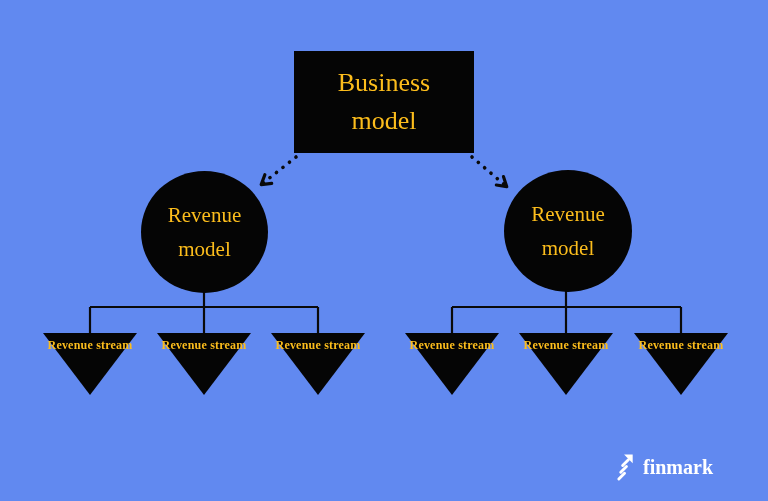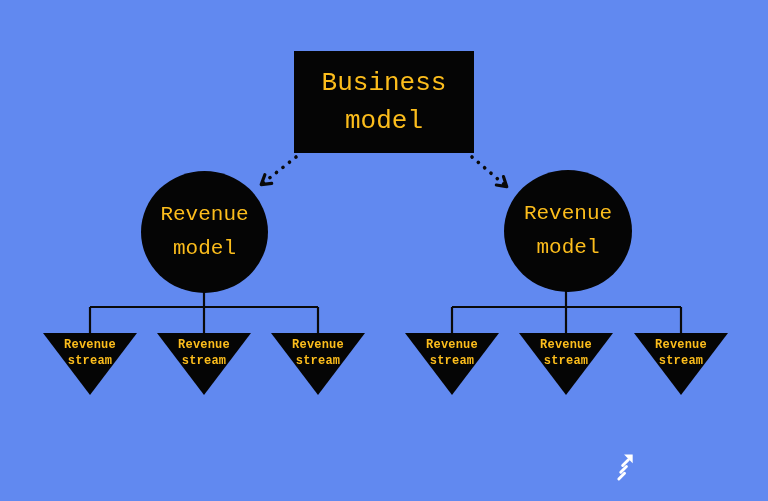--- a/index.html
+++ b/index.html
@@ -1,19 +1,19 @@
 <!DOCTYPE html>
 <html><head>
 <meta charset="utf-8">
 <style>
   html,body{margin:0;padding:0;background:#6189F0;}
   .canvas{
     position:relative;width:768px;height:501px;overflow:hidden;
     background:#6189F0;
-    font-family:Liberation Mono, monospace;
+    font-family:Liberation Serif, serif;
   }
   svg.overlay{position:absolute;left:0;top:0;width:768px;height:501px;pointer-events:none;}
   .node{
     position:absolute;background:#050505;color:#FCBD1C;
     display:flex;flex-direction:column;align-items:center;justify-content:center;
     text-align:center;
   }
   .node span{display:block;}
   .root-node{left:294px;top:51px;width:180px;height:102px;font-size:26px;line-height:38px;font-weight:500;}
   .circle-node{border-radius:50%;font-size:21px;line-height:34px;font-weight:500;}
@@ -116,15 +116,16 @@
 
   <div class="logo">
     <svg width="21" height="32" viewBox="0 0 22 32">
       <g stroke="#FFFFFF" stroke-width="3" stroke-linecap="round" fill="none">
         <path d="M4,28.5 L10,22.5"></path>
         <path d="M6,21.5 L12,15.5"></path>
         <path d="M8,14.5 L14,8.5"></path>
       </g>
       <path d="M9.5,3 L18.5,3 L18.5,12 Z" fill="#FFFFFF"></path>
     </svg>
+    <span class="logo-text">finmark</span>
   </div>
 
 </div>
 
 </body></html>

